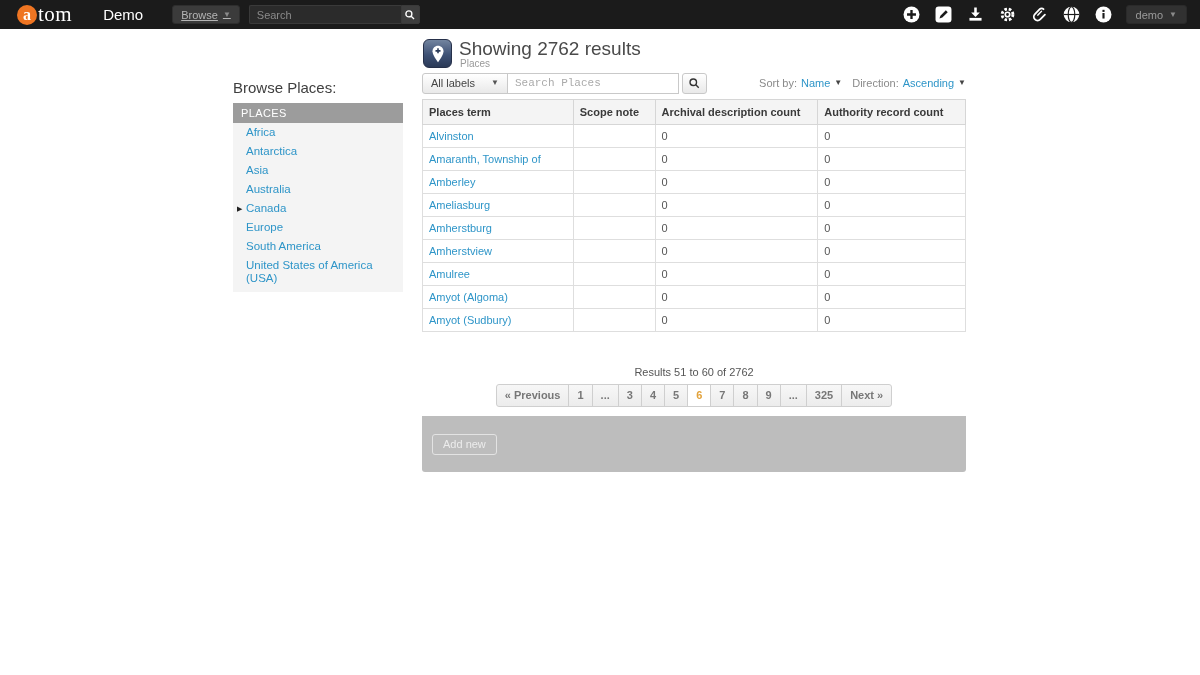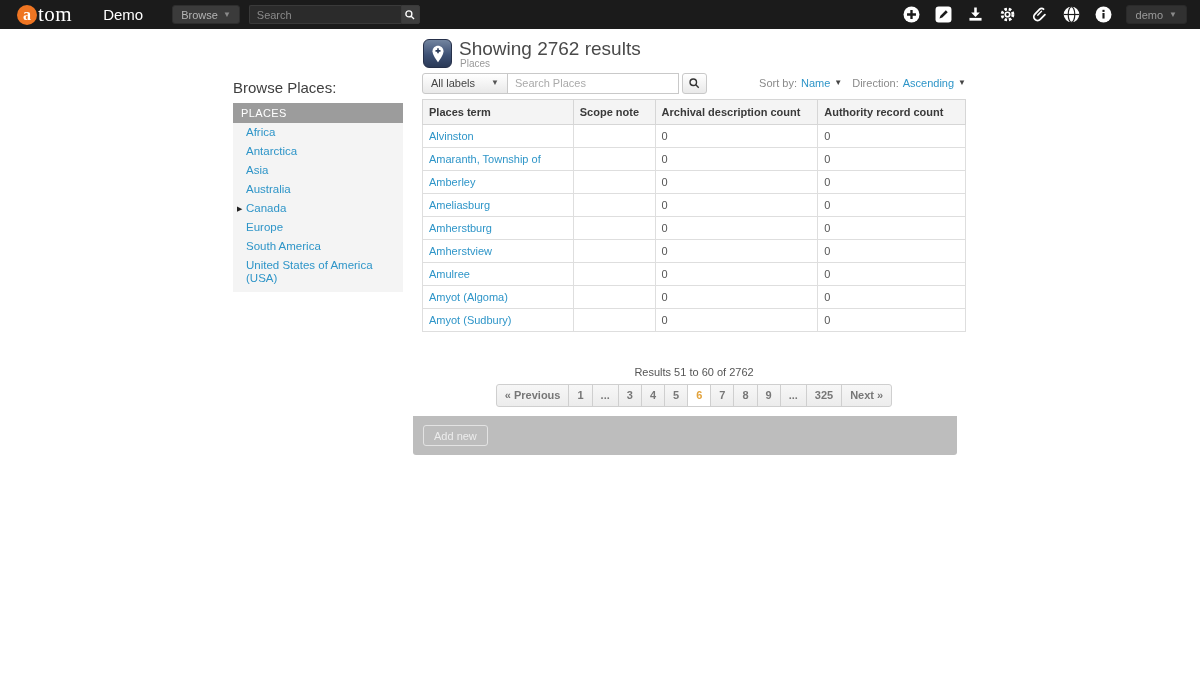--- a/index.html
+++ b/index.html
@@ -27,21 +27,21 @@
   }
   .logo-rest {
     color:#fff; font-family:"Liberation Serif", serif;
     font-size:21px; line-height:1; margin-left:1px; letter-spacing:0.5px;
   }
   .site-title { color:#ffffff; font-size:15px; margin-left:31px; }
   .browse-btn {
     margin-left:29px; height:19px;
     background:#3b3b3b; border:1px solid #2e2e2e; border-radius:3px;
     color:#b5b5b5; font-size:11px; padding:0 8px;
-    display:flex; align-items:center; gap:5px; cursor:pointer;
+    display:flex; align-items:center; gap:5px; cursor:pointer;text-decoration:underline;
   }
   .caret { font-size:8px; color:#8a8a8a; line-height:1; }
   .top-search { margin-left:9px; display:flex; align-items:center; }
   .top-search input {
     width:152px; height:19px;
     background:#2b2b2b; border:1px solid #3a3a3a; border-right:none;
     border-radius:2px 0 0 2px;
     color:#cfcfcf; font-size:11px; padding:0 7px; outline:none;
     font-family:"Liberation Sans", sans-serif;
   }
@@ -102,21 +102,21 @@
     height:21px; background:linear-gradient(#ffffff,#e9e9e9);
     border:1px solid #c9c9c9; border-radius:3px 0 0 3px;
     font-size:11px; color:#444; padding:0 8px;
     display:flex; align-items:center; gap:16px; cursor:pointer;
   }
   .labels-btn .caret { color:#555; }
   .places-search-input {
     width:172px; height:21px; margin-left:-1px;
     border:1px solid #c9c9c9; border-radius:0;
     font-size:11px; color:#444; padding:0 7px; outline:none;
-    font-family:Liberation Sans, sans-serif;
+    font-family:Liberation Mono, monospace;
   }
   .places-search-input::placeholder { color:#aaa; }
   .places-search-btn {
     width:25px; height:21px; margin-left:3px;
     background:linear-gradient(#ffffff,#e9e9e9);
     border:1px solid #c9c9c9; border-radius:3px;
     display:flex; align-items:center; justify-content:center;
     color:#333; cursor:pointer;
   }
   .sort-controls {
@@ -161,21 +161,21 @@
     font-size:11px; color:#777; padding:4px 8px;
     min-width:12px; text-align:center; cursor:pointer; line-height:13px;
   }
   .page-btn:first-child { border-radius:3px 0 0 3px; margin-left:0; }
   .page-btn:last-child { border-radius:0 3px 3px 0; }
   .page-btn.current { background:#ffffff; color:#e2a23b; }
   .page-btn.gap { cursor:default; }
 
   
   .action-bar {
-    position:absolute; left:413px; top:416px; width:544px; height:39px;
+    position:absolute; left:422px; top:416px; width:544px; height:56px;
     background:#bdbdbd; border-radius:0 0 3px 3px;
     display:flex; align-items:center;
   }
   .add-new-btn {
     margin-left:10px; height:21px;
     background:transparent; border:1px solid #e3e3e3; border-radius:3px;
     color:#ececec; font-size:11px; padding:0 10px; cursor:pointer;
     display:flex; align-items:center;
     font-family:"Liberation Sans", sans-serif;
   }

